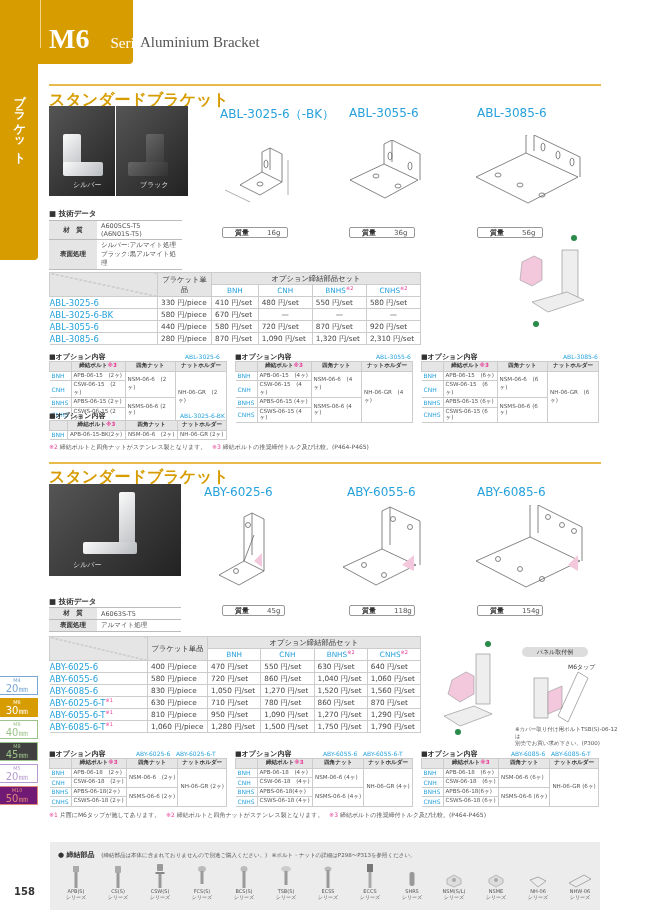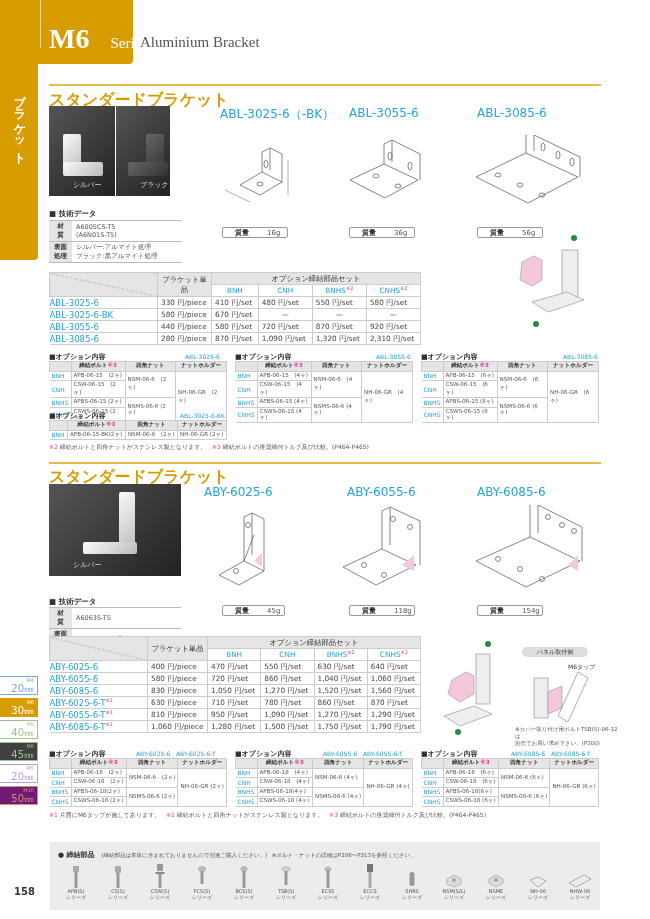--- a/index.html
+++ b/index.html
@@ -17,36 +17,36 @@
 .photo .cap{position:absolute;left:24px;bottom:6px}
 .bracket-silver{position:absolute;background:linear-gradient(135deg,#fafafa,#b9bcc0);border-radius:2px}
 .bracket-black{position:absolute;background:linear-gradient(135deg,#666,#333);border-radius:2px}
 .model-title{position:absolute;color:#27a2dc;font-size:12px}
 .drawing{position:absolute}
 .weight-box{position:absolute;border:1px solid #999;border-radius:2px;height:11px;font-size:7px;display:flex;align-items:center;padding-left:12px;gap:18px;color:#555}
 .weight-box b{color:#333}
 .tech-label{position:absolute;font-size:7.5px;font-weight:bold;color:#333}
 table{border-collapse:collapse;position:absolute}
 .tech td{border-top:1px solid #bbb;border-bottom:1px solid #bbb;font-size:6.5px;padding:1px 4px;color:#555}
-.tech td.h{background:#e5e5e5;font-weight:bold;color:#333;width:23px;text-align:center}
+.tech td.h{background:#e5e5e5;font-weight:bold;color:#333;width:48px;text-align:center}
 .price td,.price th{font-size:7.3px;border:1px solid #ccc;height:12px;padding:0 3px}
 .price th{background:#e5e5e5;font-weight:normal;color:#333}
 .price th.opt{background:#fff;color:#27a2dc}
 .price td.name{color:#27a2dc;font-size:8.5px;border-left:none;text-align:left;padding-left:0}
 .price td.v{text-align:left;color:#444}
 .price th.corner{background:linear-gradient(to top right,#e5e5e5 49%,#aaa 50%,#e5e5e5 51%)}
 sup.r{color:#e8409a;font-size:5px}
 .opt-t td,.opt-t th{font-size:5.6px;border:1px solid #ccc;height:9.5px;padding:0 2px;color:#555}
 .opt-t th{background:#e5e5e5;color:#333;font-weight:bold}
 .opt-t td.k{color:#27a2dc;border-left:none;font-size:6px}
 .opt-head{position:absolute;font-size:7px;font-weight:bold;color:#333}
 .opt-model{position:absolute;font-size:6px;color:#27a2dc}
 .note{position:absolute;font-size:6px;color:#555}
 .note .r{color:#e8409a}
-.size-tab{position:absolute;left:0;width:38px;height:19px;border:1px solid;border-left:none;text-align:right;padding-right:3px;font-size:5px;line-height:7px}
+.size-tab{position:absolute;left:0;width:38px;height:19px;border:1px solid;border-left:none;text-align:center;padding-right:3px;font-size:5px;line-height:7px}
 .size-tab .big{font-size:10px;line-height:10px;display:block}
 #fastener-panel{position:absolute;left:50px;top:842px;width:550px;height:68px;background:#ececec}
 .fastener{position:absolute;top:20px;width:40px;text-align:center;font-size:5px;color:#555}
 .fastener .ic{height:26px;display:flex;justify-content:center;align-items:flex-end}
 #page-number{position:absolute;left:14px;top:886px;font-size:10px;font-weight:bold;color:#333}
 .panel-label{position:absolute;background:#ddd;border-radius:6px;font-size:6px;text-align:center;color:#333}
 </style>
 </head>
 <body>
 
@@ -58,21 +58,21 @@
 <div id="side-label">ブラケット</div>
 
 <div class="hr-gold" style="left:49px;top:84px;width:552px"></div>
 <div class="sec-title" style="left:49px;top:90px">スタンダードブラケット</div>
 
 <div class="photo" style="left:49px;top:106px;width:66px;height:90px">
   <div class="bracket-silver" style="left:14px;top:28px;width:18px;height:40px"></div>
   <div class="bracket-silver" style="left:14px;top:56px;width:40px;height:14px"></div>
   <span class="cap">シルバー</span>
 </div>
-<div class="photo" style="left:116px;top:106px;width:54px;height:90px">
+<div class="photo" style="left:116px;top:106px;width:72px;height:90px">
   <div class="bracket-black" style="left:30px;top:28px;width:18px;height:40px"></div>
   <div class="bracket-black" style="left:12px;top:56px;width:40px;height:14px"></div>
   <span class="cap">ブラック</span>
 </div>
 
 <div class="model-title" style="left:220px;top:106px">ABL-3025-6（-BK）</div>
 <div class="model-title" style="left:349px;top:106px">ABL-3055-6</div>
 <div class="model-title" style="left:477px;top:106px">ABL-3085-6</div>
 
 <svg class="drawing" style="left:220px;top:140px" width="80" height="70">

